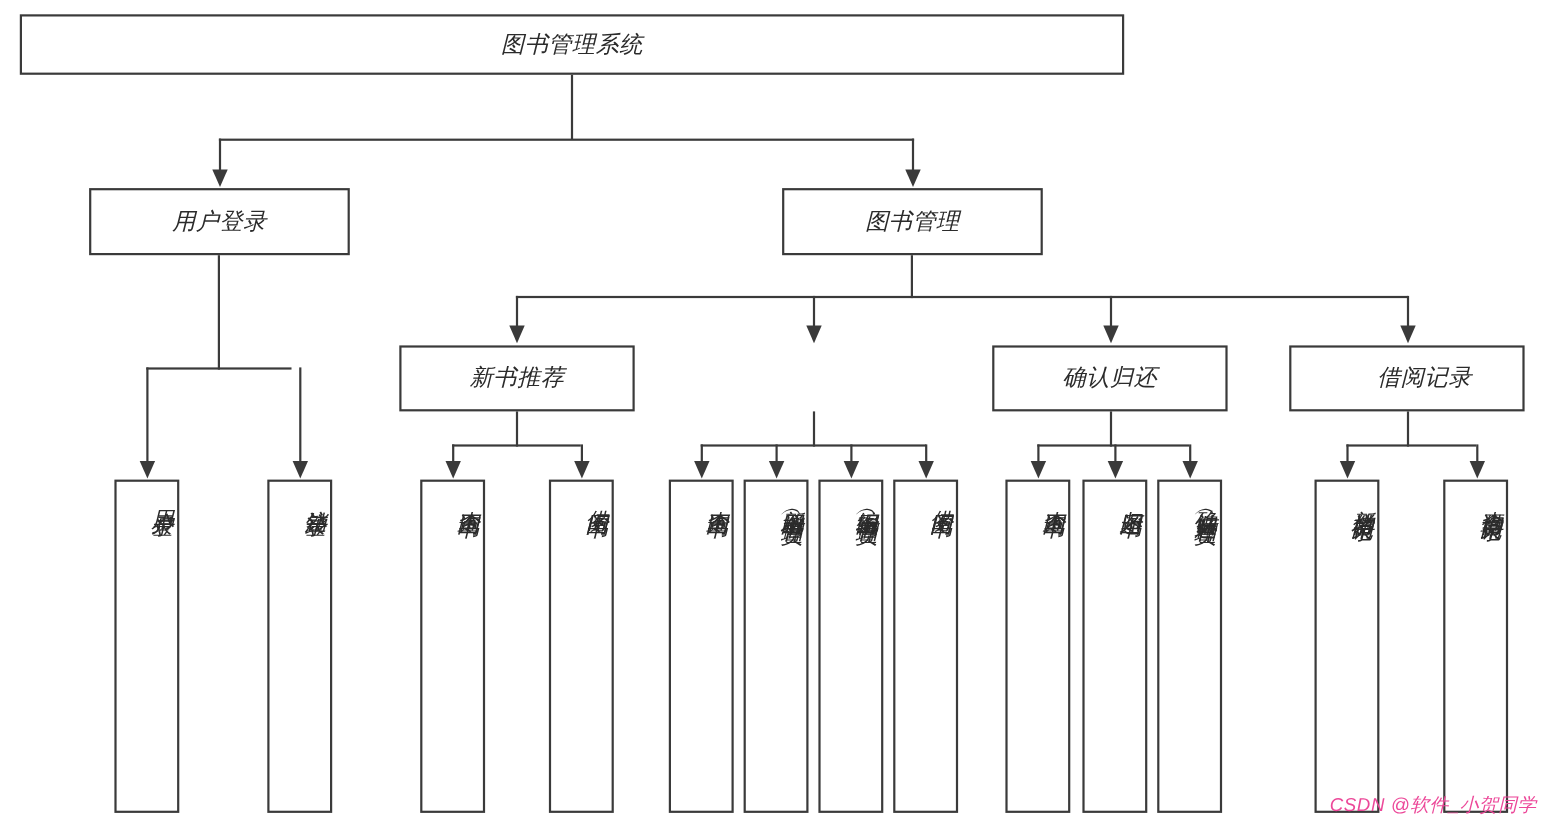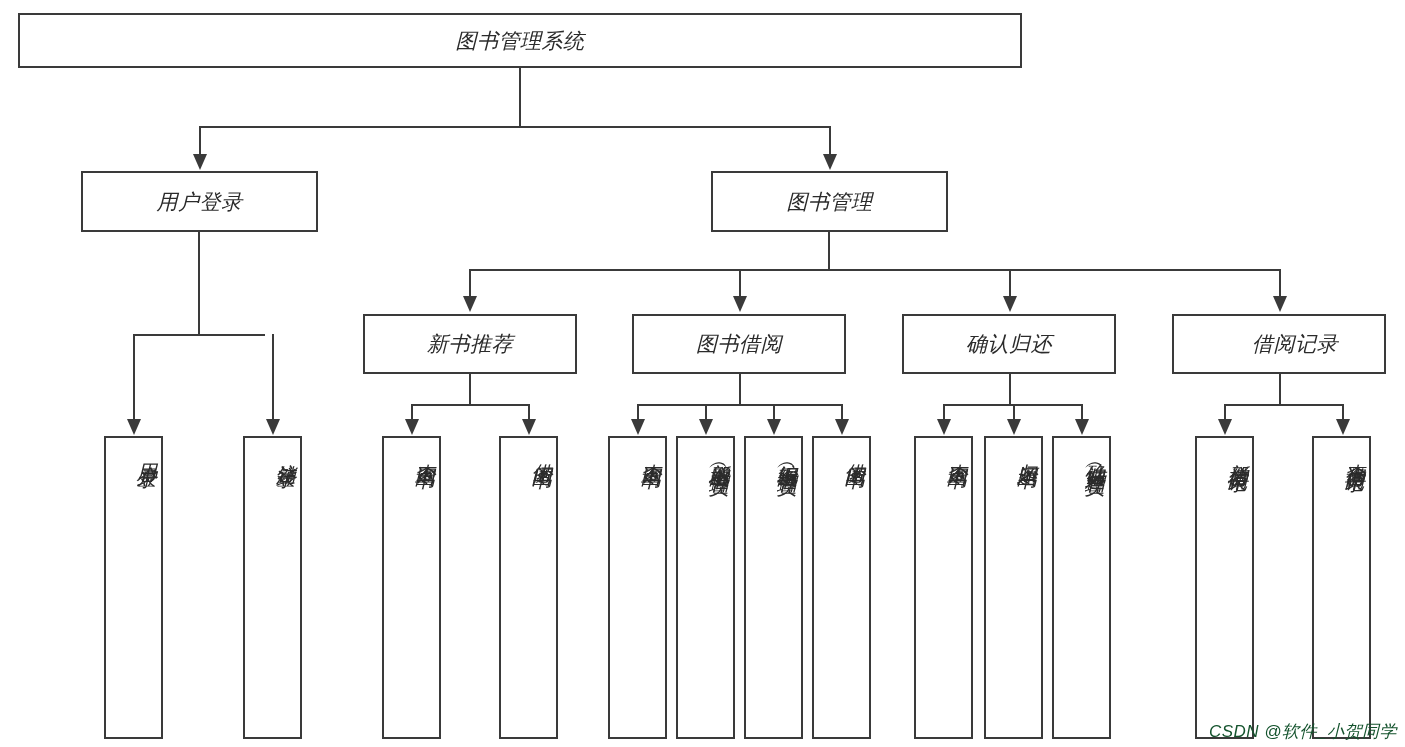--- a/index.html
+++ b/index.html
@@ -58,21 +58,21 @@
     border-left:7px solid transparent;
     border-right:7px solid transparent;
     border-top:16px solid #3a3a3a;
   }
   
   #watermark{
     position:absolute;
     right:8px;
     bottom:4px;
     font-size:17px;
-    color:#14532d;
+    color:#ec4899;
     letter-spacing:0.5px;
     white-space:nowrap;
     pointer-events:none;
   }
 </style>
 </head>
 <body>
 
 <div id="canvas">
 
@@ -110,23 +110,20 @@
   <div class="ln vln" style="left:739px;top:269px;height:28px;"></div>
   <div class="arrow" style="left:733px;top:296px;"></div>
   <div class="ln vln" style="left:1009px;top:269px;height:28px;"></div>
   <div class="arrow" style="left:1003px;top:296px;"></div>
   <div class="ln vln" style="left:1279px;top:269px;height:28px;"></div>
   <div class="arrow" style="left:1273px;top:296px;"></div>
 
   <div class="node h" style="left:363px;top:314px;width:214px;height:60px;text-align:right;">
     <span>新书推荐</span>
   </div>
-  <div class="node h" style="left:632px;top:314px;width:214px;height:60px;">
-    <span>图书借阅</span>
-  </div>
   <div class="node h" style="left:902px;top:314px;width:214px;height:60px;">
     <span>确认归还</span>
   </div>
   <div class="node h" style="left:1172px;top:314px;width:214px;height:60px;padding-left:32px;">
     <span>借阅记录</span>
   </div>
 
   <div class="ln vln" style="left:469px;top:374px;height:32px;"></div>
   <div class="ln hln" style="left:411px;top:404px;width:117px;"></div>
   <div class="ln vln" style="left:411px;top:404px;height:16px;"></div>

